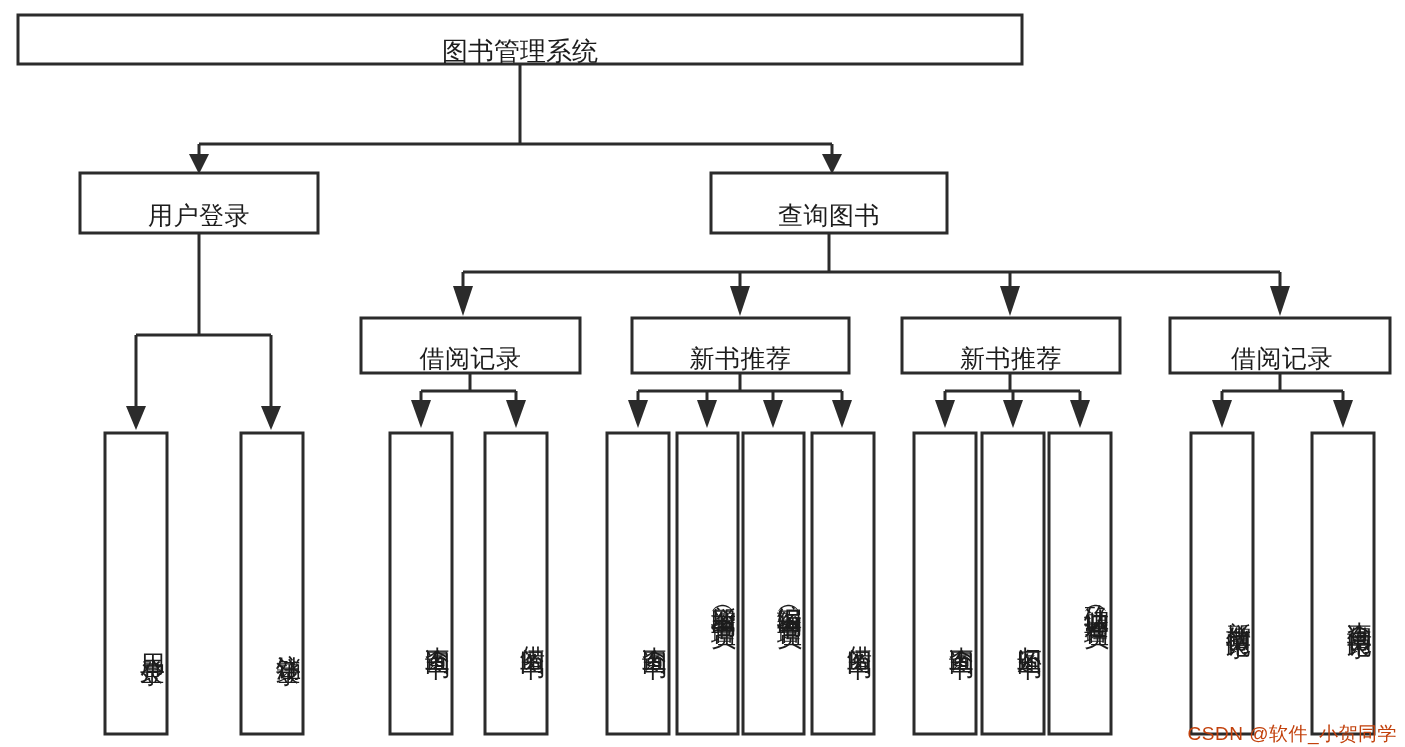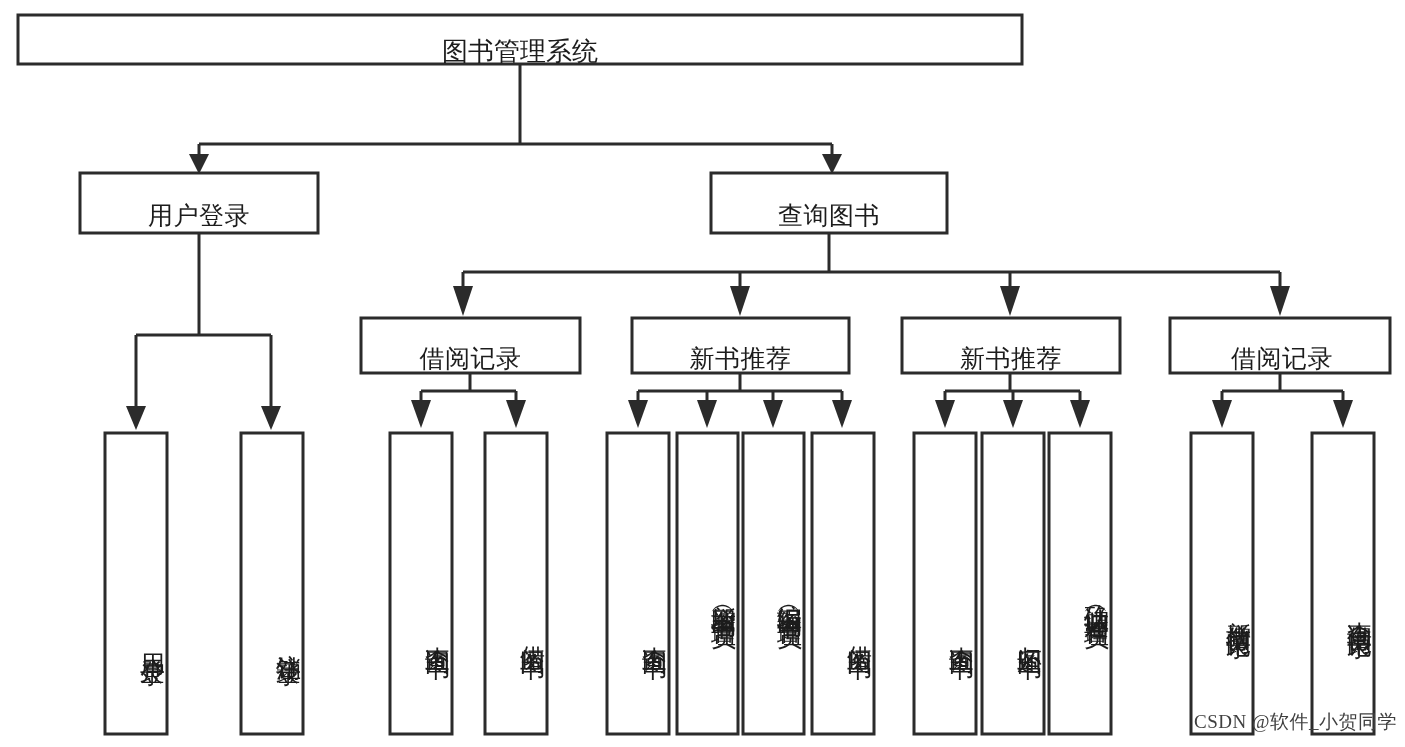--- a/index.html
+++ b/index.html
@@ -66,24 +66,24 @@
     font-size: 25px;
     letter-spacing: 3px;
     white-space: nowrap;
     align-items: flex-start;
     justify-content: center;
     padding-top: 6px;
   }
   .watermark {
     position: absolute;
     right: 8px;
-    bottom: 12px;
+    bottom: 0;
     font-size: 19px;
-    color: #404040;
-    font-family: Liberation Serif, serif;
+    color: #c2410c;
+    font-family: Liberation Sans, sans-serif;
     white-space: nowrap;
     letter-spacing: 0.5px;
   }
 </style>
 </head>
 <body>
 
 <div id="diagram-root">
 
   <svg id="flow" viewBox="0 0 1405 747">

